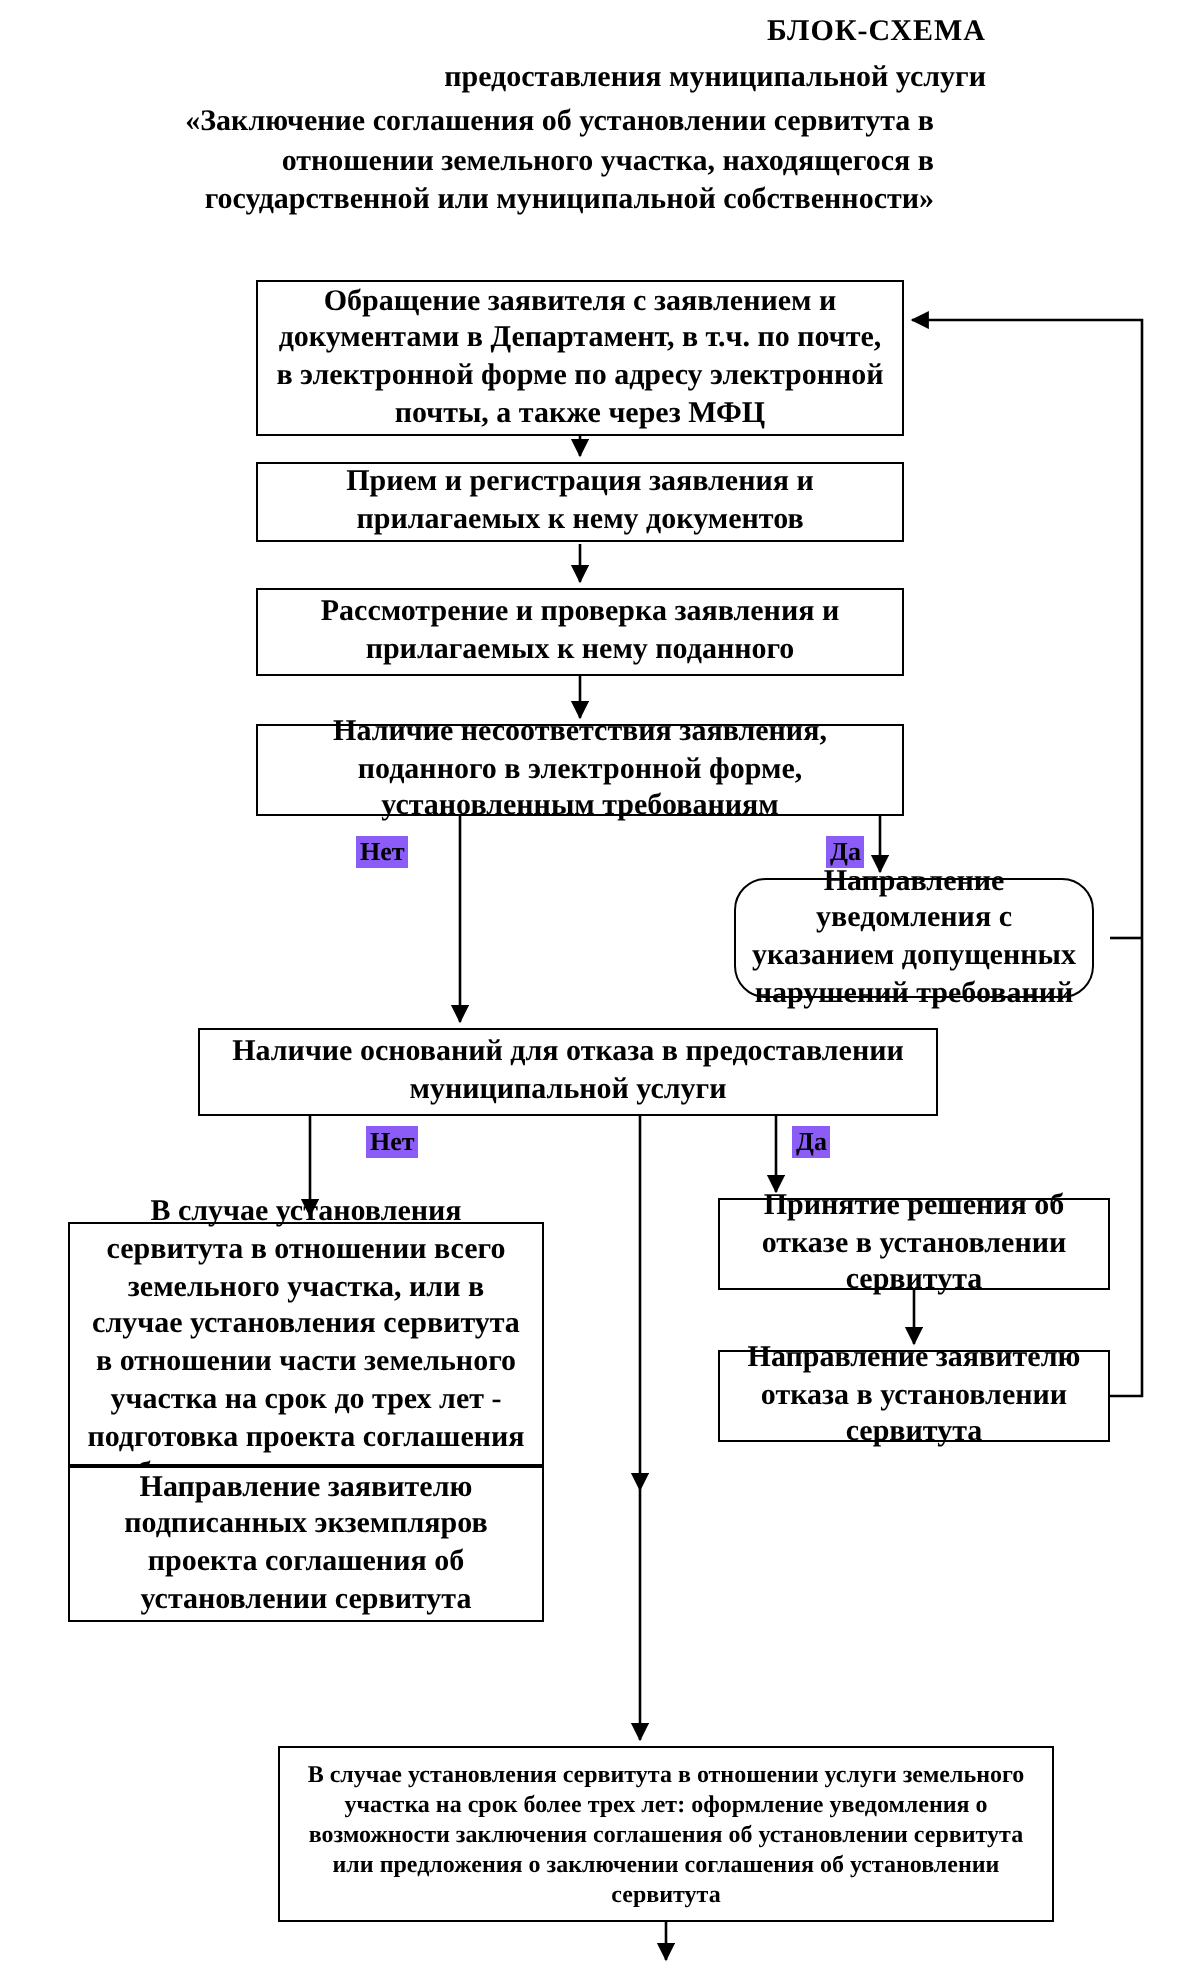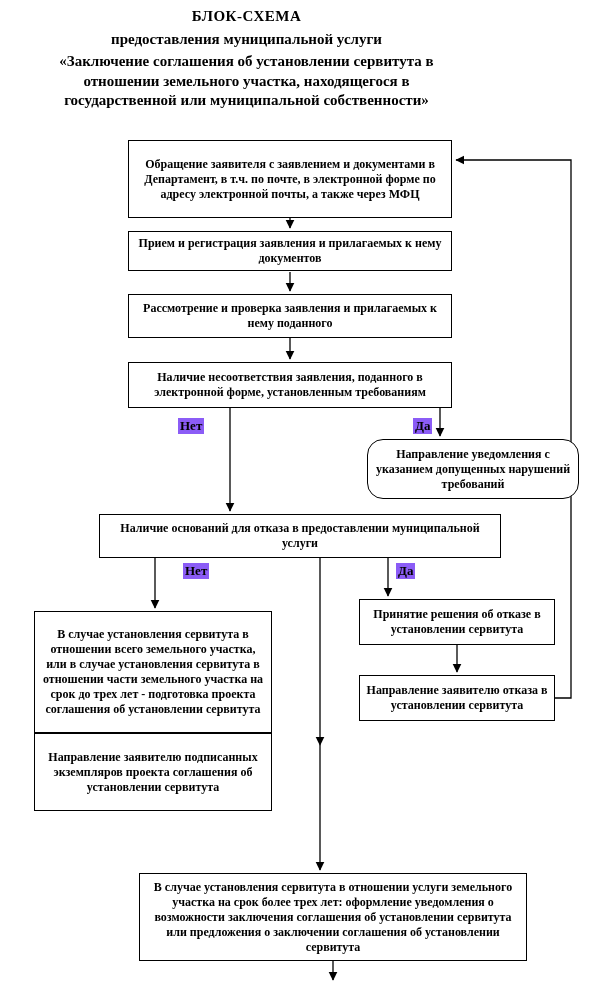--- a/index.html
+++ b/index.html
@@ -6,49 +6,49 @@
   .page{
     position:relative;
     width:600px;height:989px;
     background:#fff;
     font-family:"Liberation Serif","DejaVu Serif",serif;
     color:#000;
     overflow:hidden;
   }
   .title-block{
     position:absolute;left:0;top:8px;width:493px;
-    text-align:center;font-weight:bold;
+    text-align:right;font-weight:bold;
   }
   .title-l1{font-size:15px;margin-bottom:6px;letter-spacing:.5px;}
   .title-l2{font-size:15px;margin-bottom:4px;}
   .title-l3{font-size:15px;line-height:1.3;padding:0 26px;}
   .connectors{position:absolute;left:0;top:0;width:600px;height:989px;}
   .fbox{
     position:absolute;
     border:1.5px solid #000;
     box-sizing:border-box;
     display:flex;align-items:center;justify-content:center;
     text-align:center;
-    font-weight:bold;font-size:12px;line-height:1.25;
+    font-weight:bold;font-size:15px;line-height:1.25;
     padding:2px 6px;
     background:#fff;
   }
   .blabel{
     position:absolute;
     font-weight:bold;font-size:13px;
     background:#8b5cf6;
     padding:0 2px;
   }
   
   .b-application      {left:128px;top:140px;width:324px;height:78px;}
   .b-registration     {left:128px;top:231px;width:324px;height:40px;}
   .b-review           {left:128px;top:294px;width:324px;height:44px;}
   .b-nonconformity    {left:128px;top:362px;width:324px;height:46px;}
-  .b-notice-violations{left:367px;top:439px;width:212px;height:60px;border-radius:16px;}
-  .b-refusal-grounds  {left:99px; top:514px;width:402px;height:44px;}
+  .b-notice-violations{left:367px;top:439px;width:180px;height:60px;border-radius:16px;}
+  .b-refusal-grounds  {left:99px; top:514px;width:370px;height:44px;}
   .b-draft-agreement  {left:34px; top:611px;width:238px;height:122px;}
   .b-send-signed      {left:34px; top:733px;width:238px;height:78px;}
   .b-refusal-decision {left:359px;top:599px;width:196px;height:46px;}
   .b-send-refusal     {left:359px;top:675px;width:196px;height:46px;}
   .b-long-term        {left:139px;top:873px;width:388px;height:88px;font-size:12px;}
   .l-no1 {left:178px;top:418px;}
   .l-yes1{left:413px;top:418px;}
   .l-no2 {left:183px;top:563px;}
   .l-yes2{left:396px;top:563px;}
 </style>

